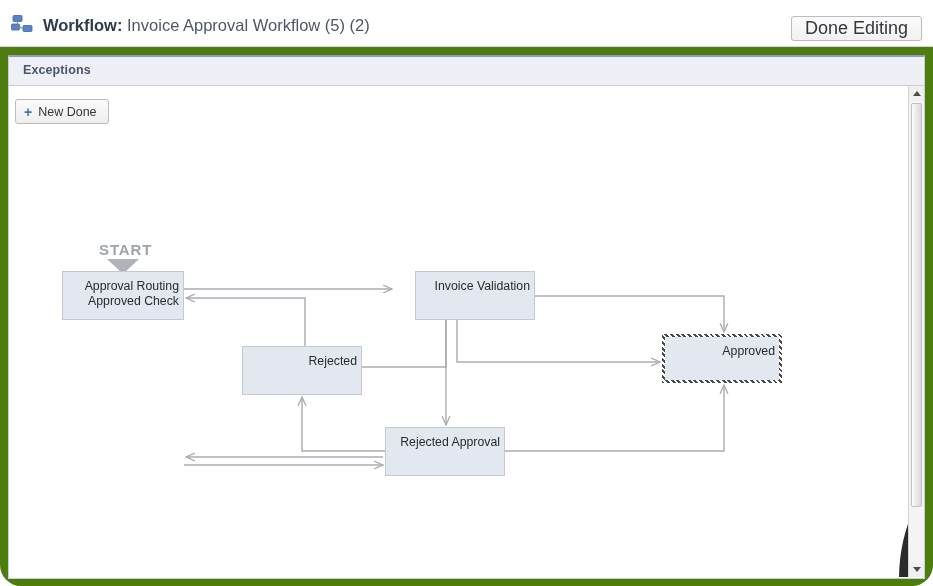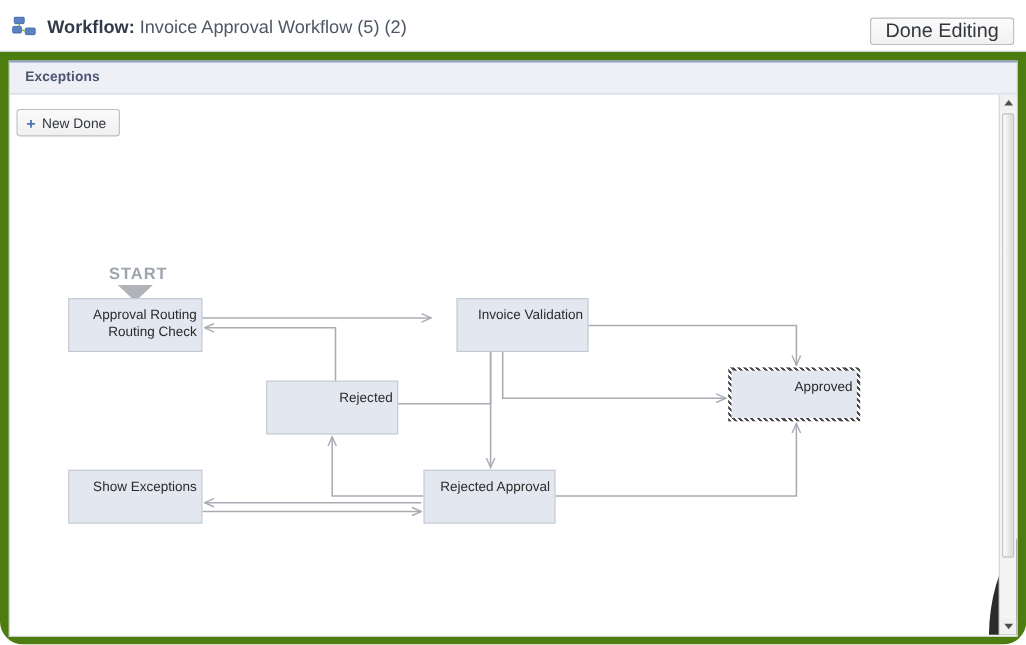--- a/index.html
+++ b/index.html
@@ -321,21 +321,21 @@
         </svg>
 
         <div class="start-group" style="left:90px; top:155px; width:48px;">
           <div class="start-label">START</div>
           <div class="start-tri"></div>
         </div>
 
         <div class="node" style="left:53px; top:185px; width:122px; height:49px;">
           <div class="node-label">
             <span>Approval Routing</span><br>
-            <span>Routing Check</span>
+            <span>Approved Check</span>
           </div>
         </div>
 
         <div class="node" style="left:406px; top:185px; width:120px; height:49px;">
           <div class="node-label">Invoice Validation</div>
         </div>
 
         <div class="node" style="left:233px; top:260px; width:120px; height:49px;">
           <div class="node-label">Rejected</div>
         </div>
@@ -344,23 +344,20 @@
           <div class="sel-hatch"></div>
           <div class="node-label">Approved</div>
           <svg class="loop-icon" viewBox="0 0 20 14">
             <path d="M7.2 3.2 A4 4 0 0 0 7.2 10.6" fill="none" stroke="#2b2b2b" stroke-width="1.7"></path>
             <path d="M9.4 1.4 L6.4 3.3 L9.4 5.2" fill="none" stroke="#2b2b2b" stroke-width="1.7" stroke-linejoin="miter"></path>
             <path d="M12.6 10.6 A4 4 0 0 0 12.6 3.2" fill="none" stroke="#2b2b2b" stroke-width="1.7"></path>
             <path d="M10.4 12.4 L13.4 10.5 L10.4 8.6" fill="none" stroke="#2b2b2b" stroke-width="1.7" stroke-linejoin="miter"></path>
           </svg>
         </div>
 
-        <div class="node" style="left:53px; top:341px; width:122px; height:49px;">
-          <div class="node-label">Show Exceptions</div>
-        </div>
 
         <div class="node" style="left:376px; top:341px; width:120px; height:49px;">
           <div class="node-label">Rejected Approval</div>
         </div>
 
       </div>
 
       <div class="scrollbar">
         <div class="sb-btn up">
           <span class="sb-arrow-up"></span>

